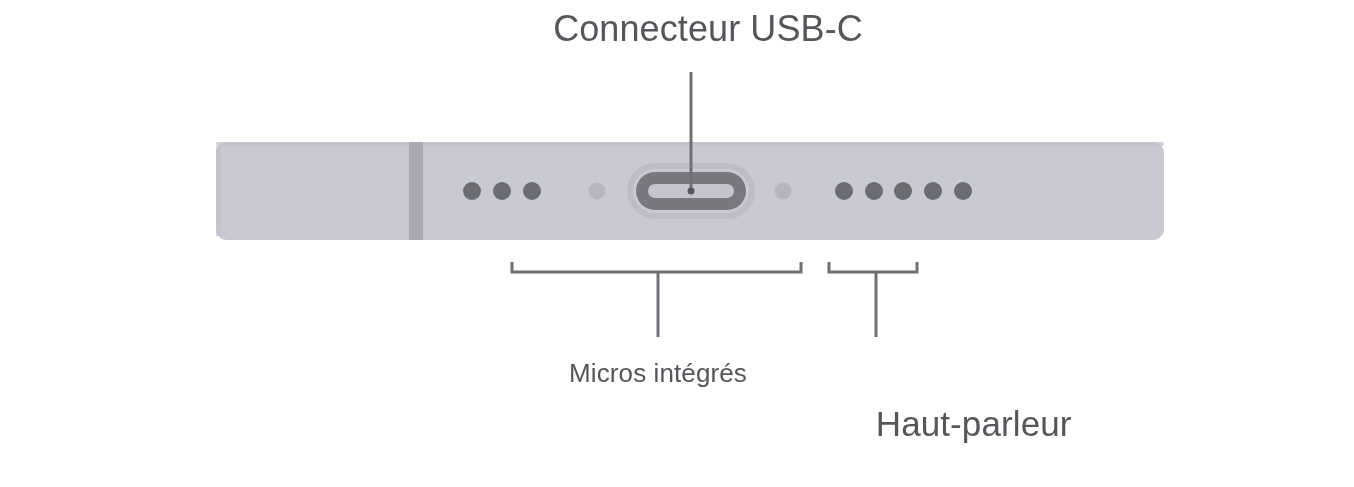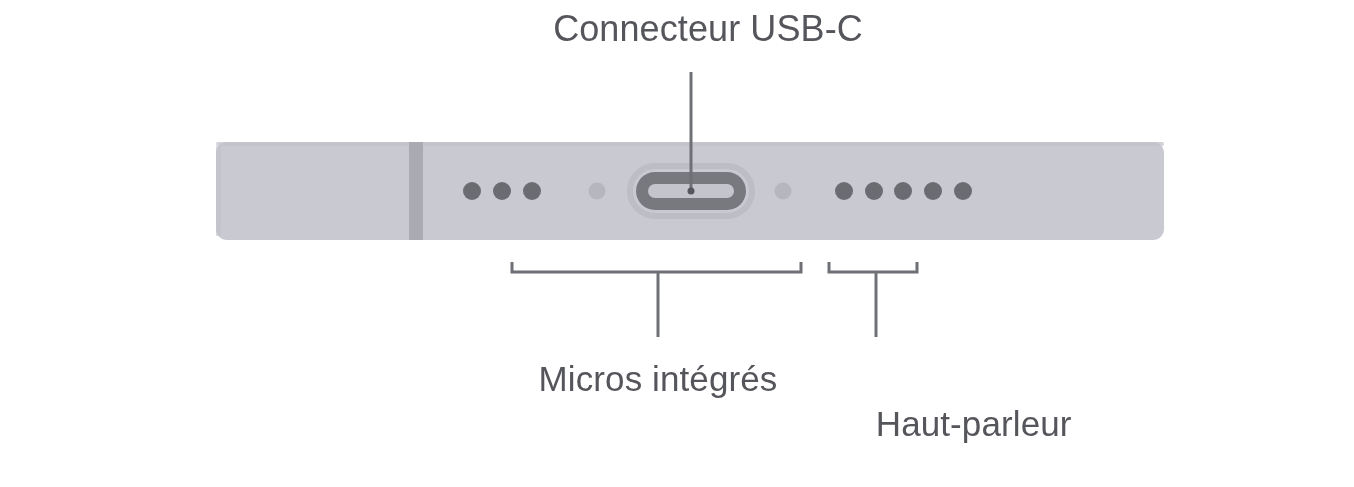--- a/index.html
+++ b/index.html
@@ -43,21 +43,21 @@
     width: 1354px;
     text-align: center;
     font-size: 36px;
     letter-spacing: 0.1px;
   }
   #mic-label {
     left: 327px;
     top: 357px;
     width: 600px;
     text-align: center;
-    font-size: 35px;
+    font-size: 26px;
     letter-spacing: 0.1px;
   }
   #speaker-label {
     left: 798px;
     top: 357px;
     width: 250px;
     text-align: center;
     font-size: 35px;
     letter-spacing: 0.1px;
   }

